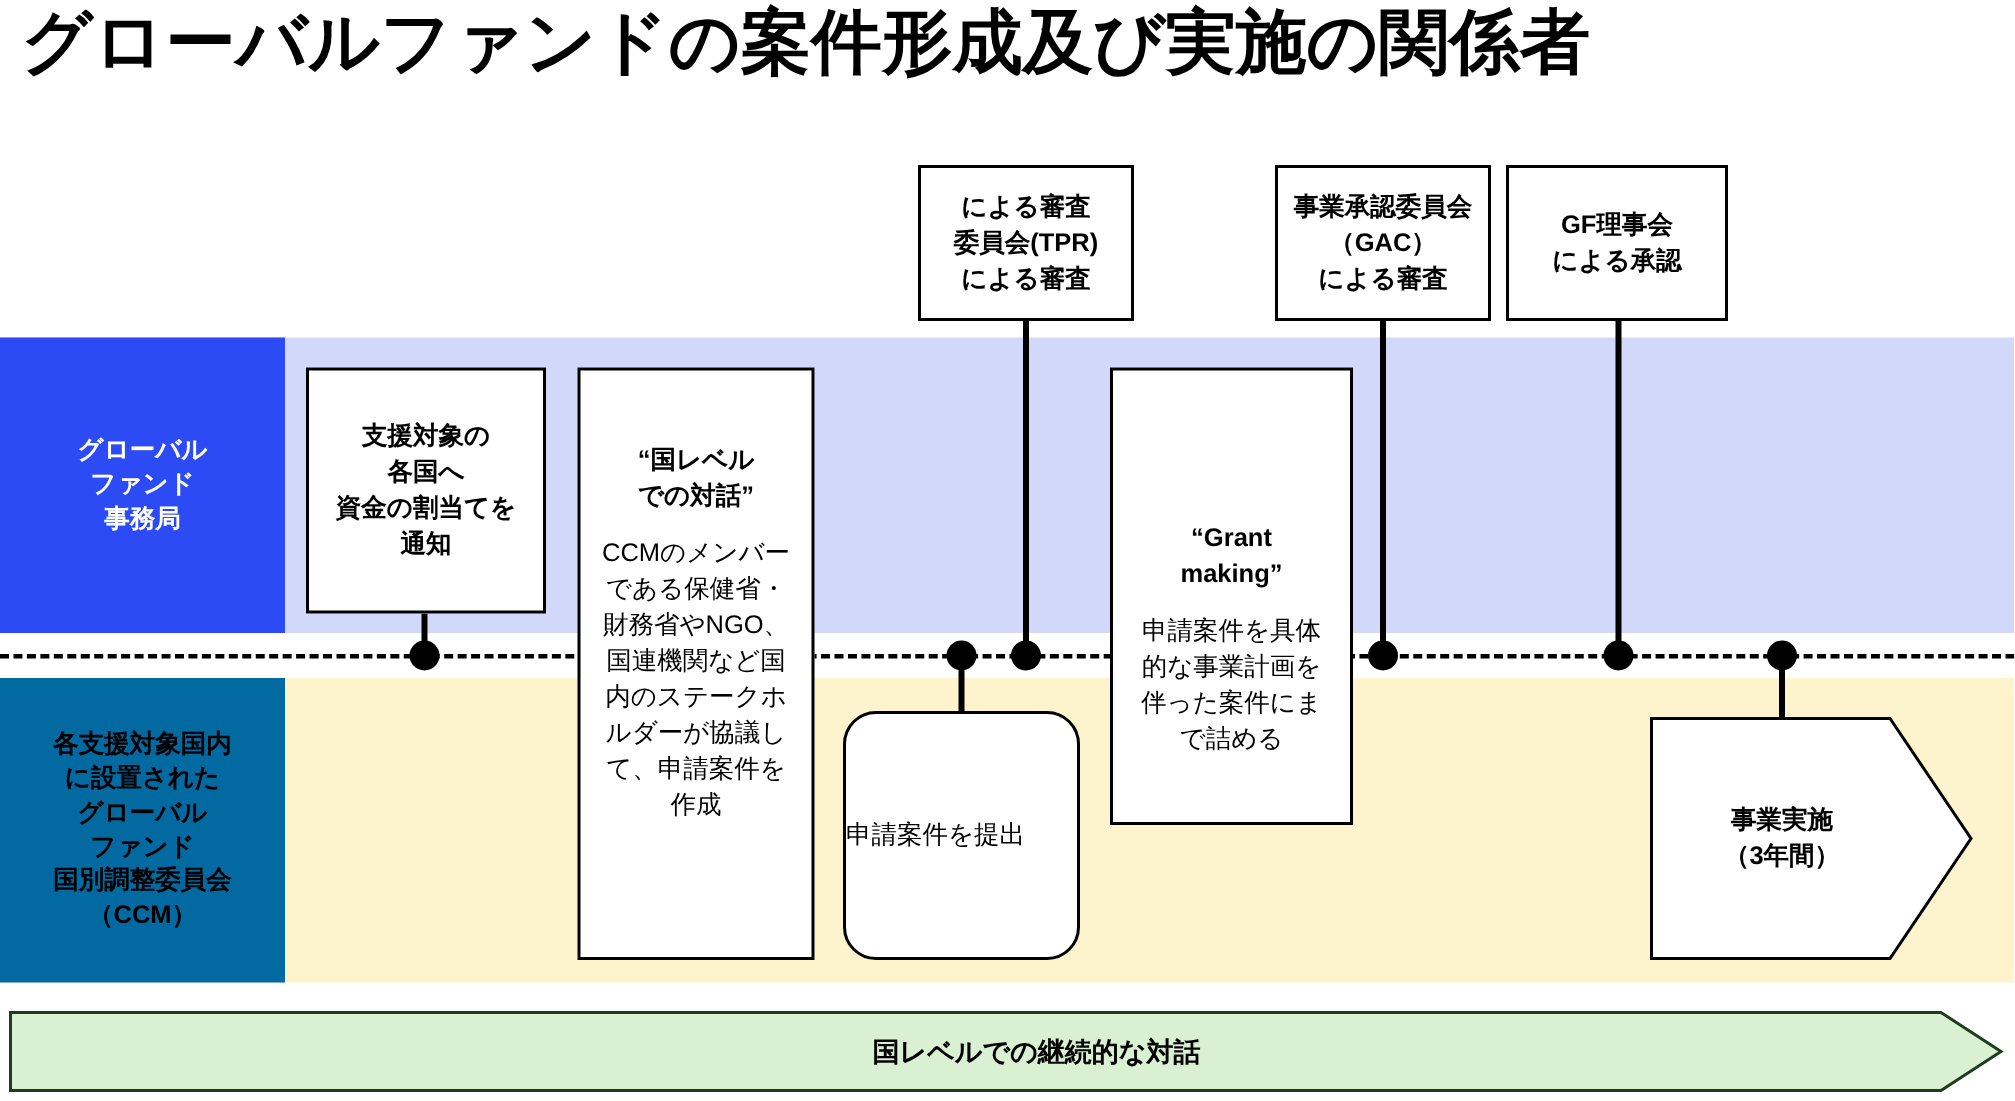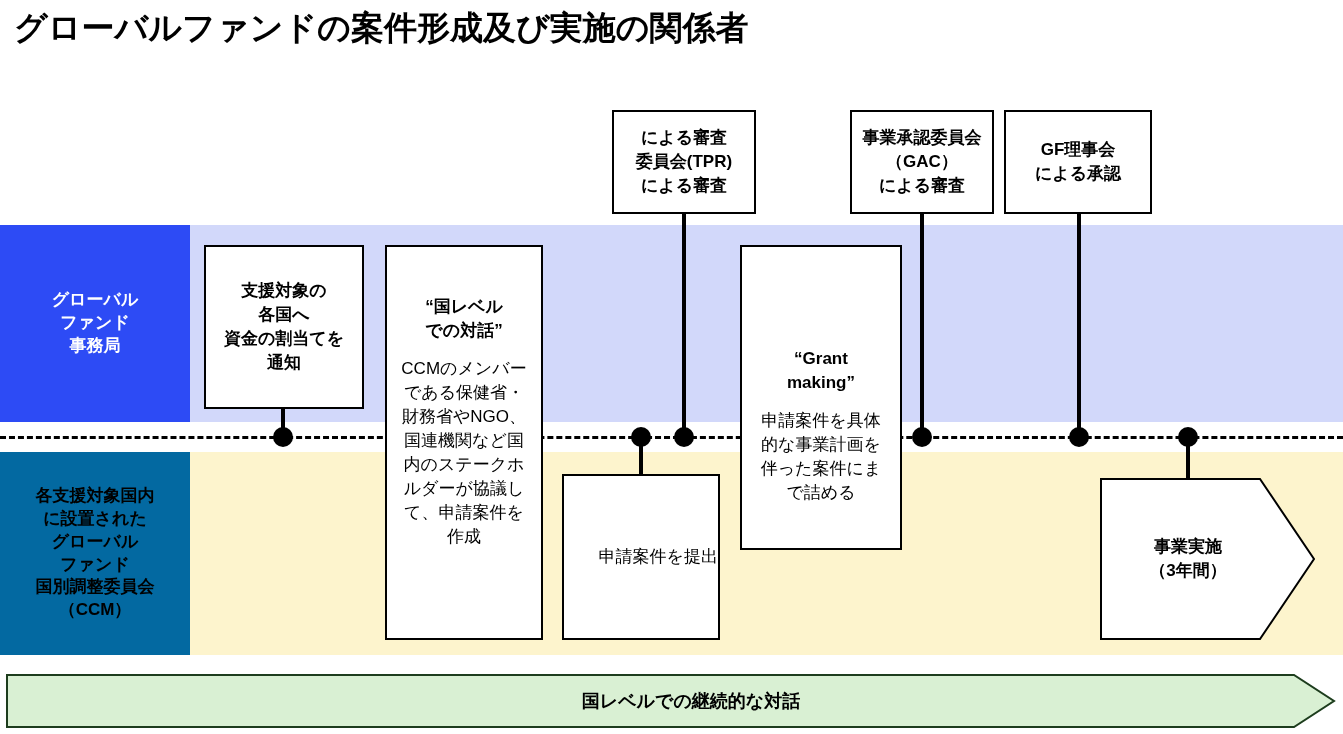--- a/index.html
+++ b/index.html
@@ -18,21 +18,21 @@
     height: 734px;
     background: #ffffff;
     overflow: hidden;
   }
 
   
   .page-title {
     position: absolute;
     left: 14px;
     top: 4px;
-    font-size: 33px;
+    font-size: 47px;
     font-weight: bold;
     letter-spacing: 0px;
     line-height: 48px;
     white-space: nowrap;
   }
 
   
   .band {
     position: absolute;
   }
@@ -129,21 +129,21 @@
   .box-alloc {
     left: 204px; top: 245px; width: 160px; height: 164px;
     display: flex; align-items: center; justify-content: center;
   }
   .box-dialog {
     left: 385px; top: 245px; width: 158px; height: 395px;
     padding: 48px 12px 10px 12px;
   }
   .box-submit {
     left: 562px; top: 474px; width: 158px; height: 166px;
-    display: flex; align-items: center; justify-content: flex-end;
+    display: flex; align-items: center; justify-content: flex-start; border-radius: 22px;
   }
   .box-grant {
     left: 740px; top: 245px; width: 162px; height: 305px;
     padding: 100px 12px 10px 12px;
   }
 
   
   .chevron {
     position: absolute;
     left: 1100px;

